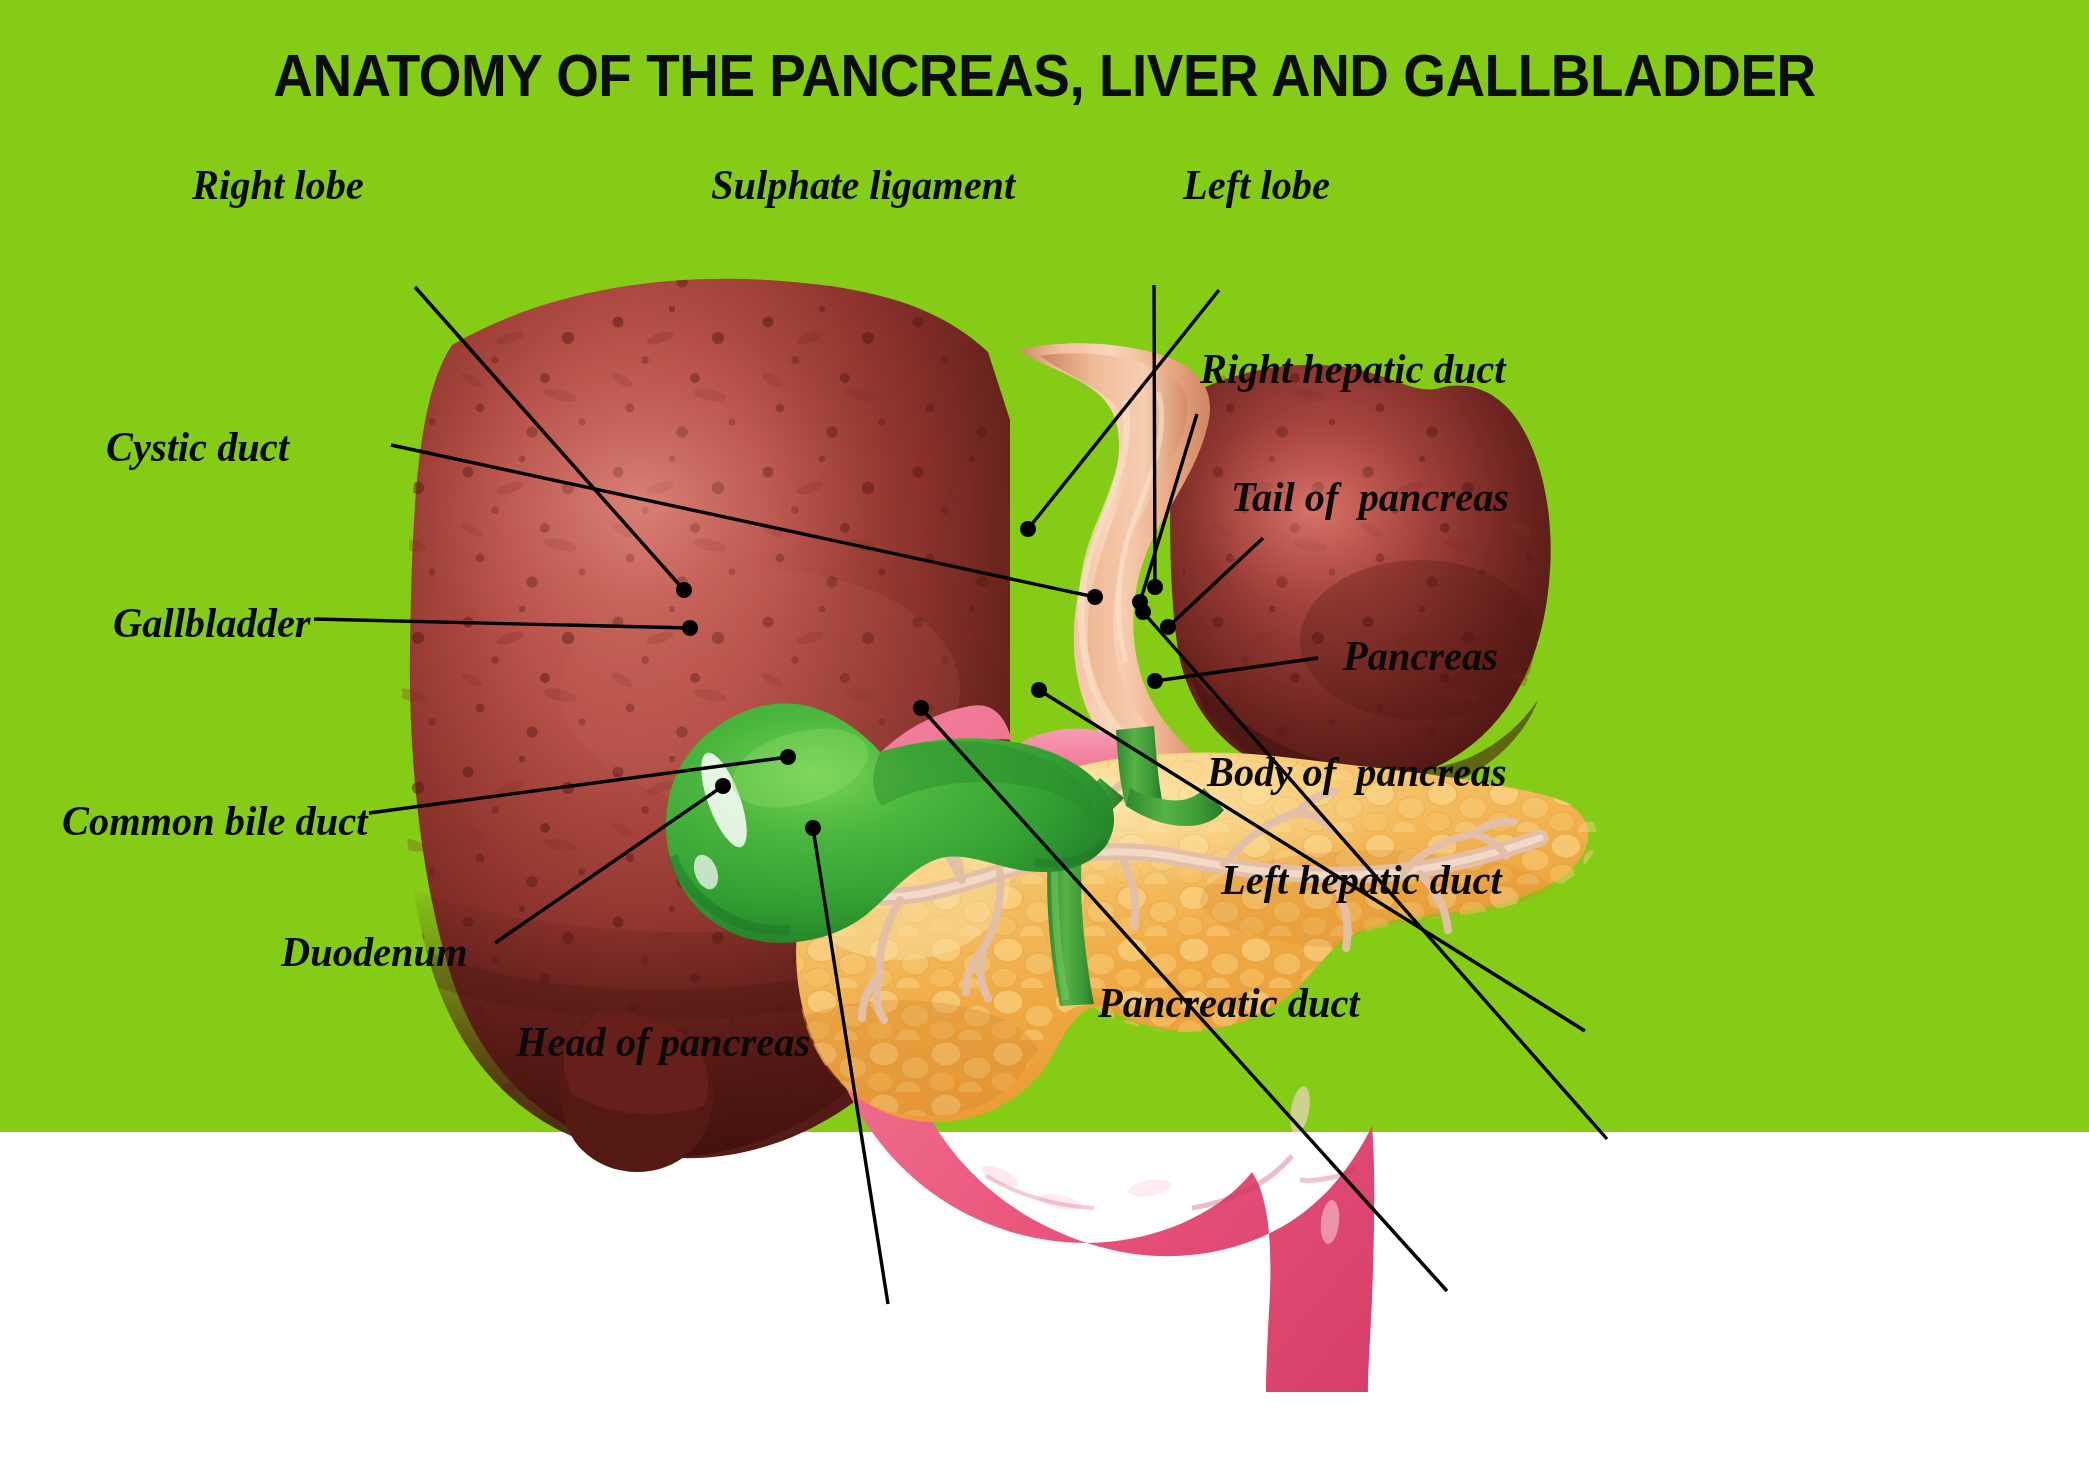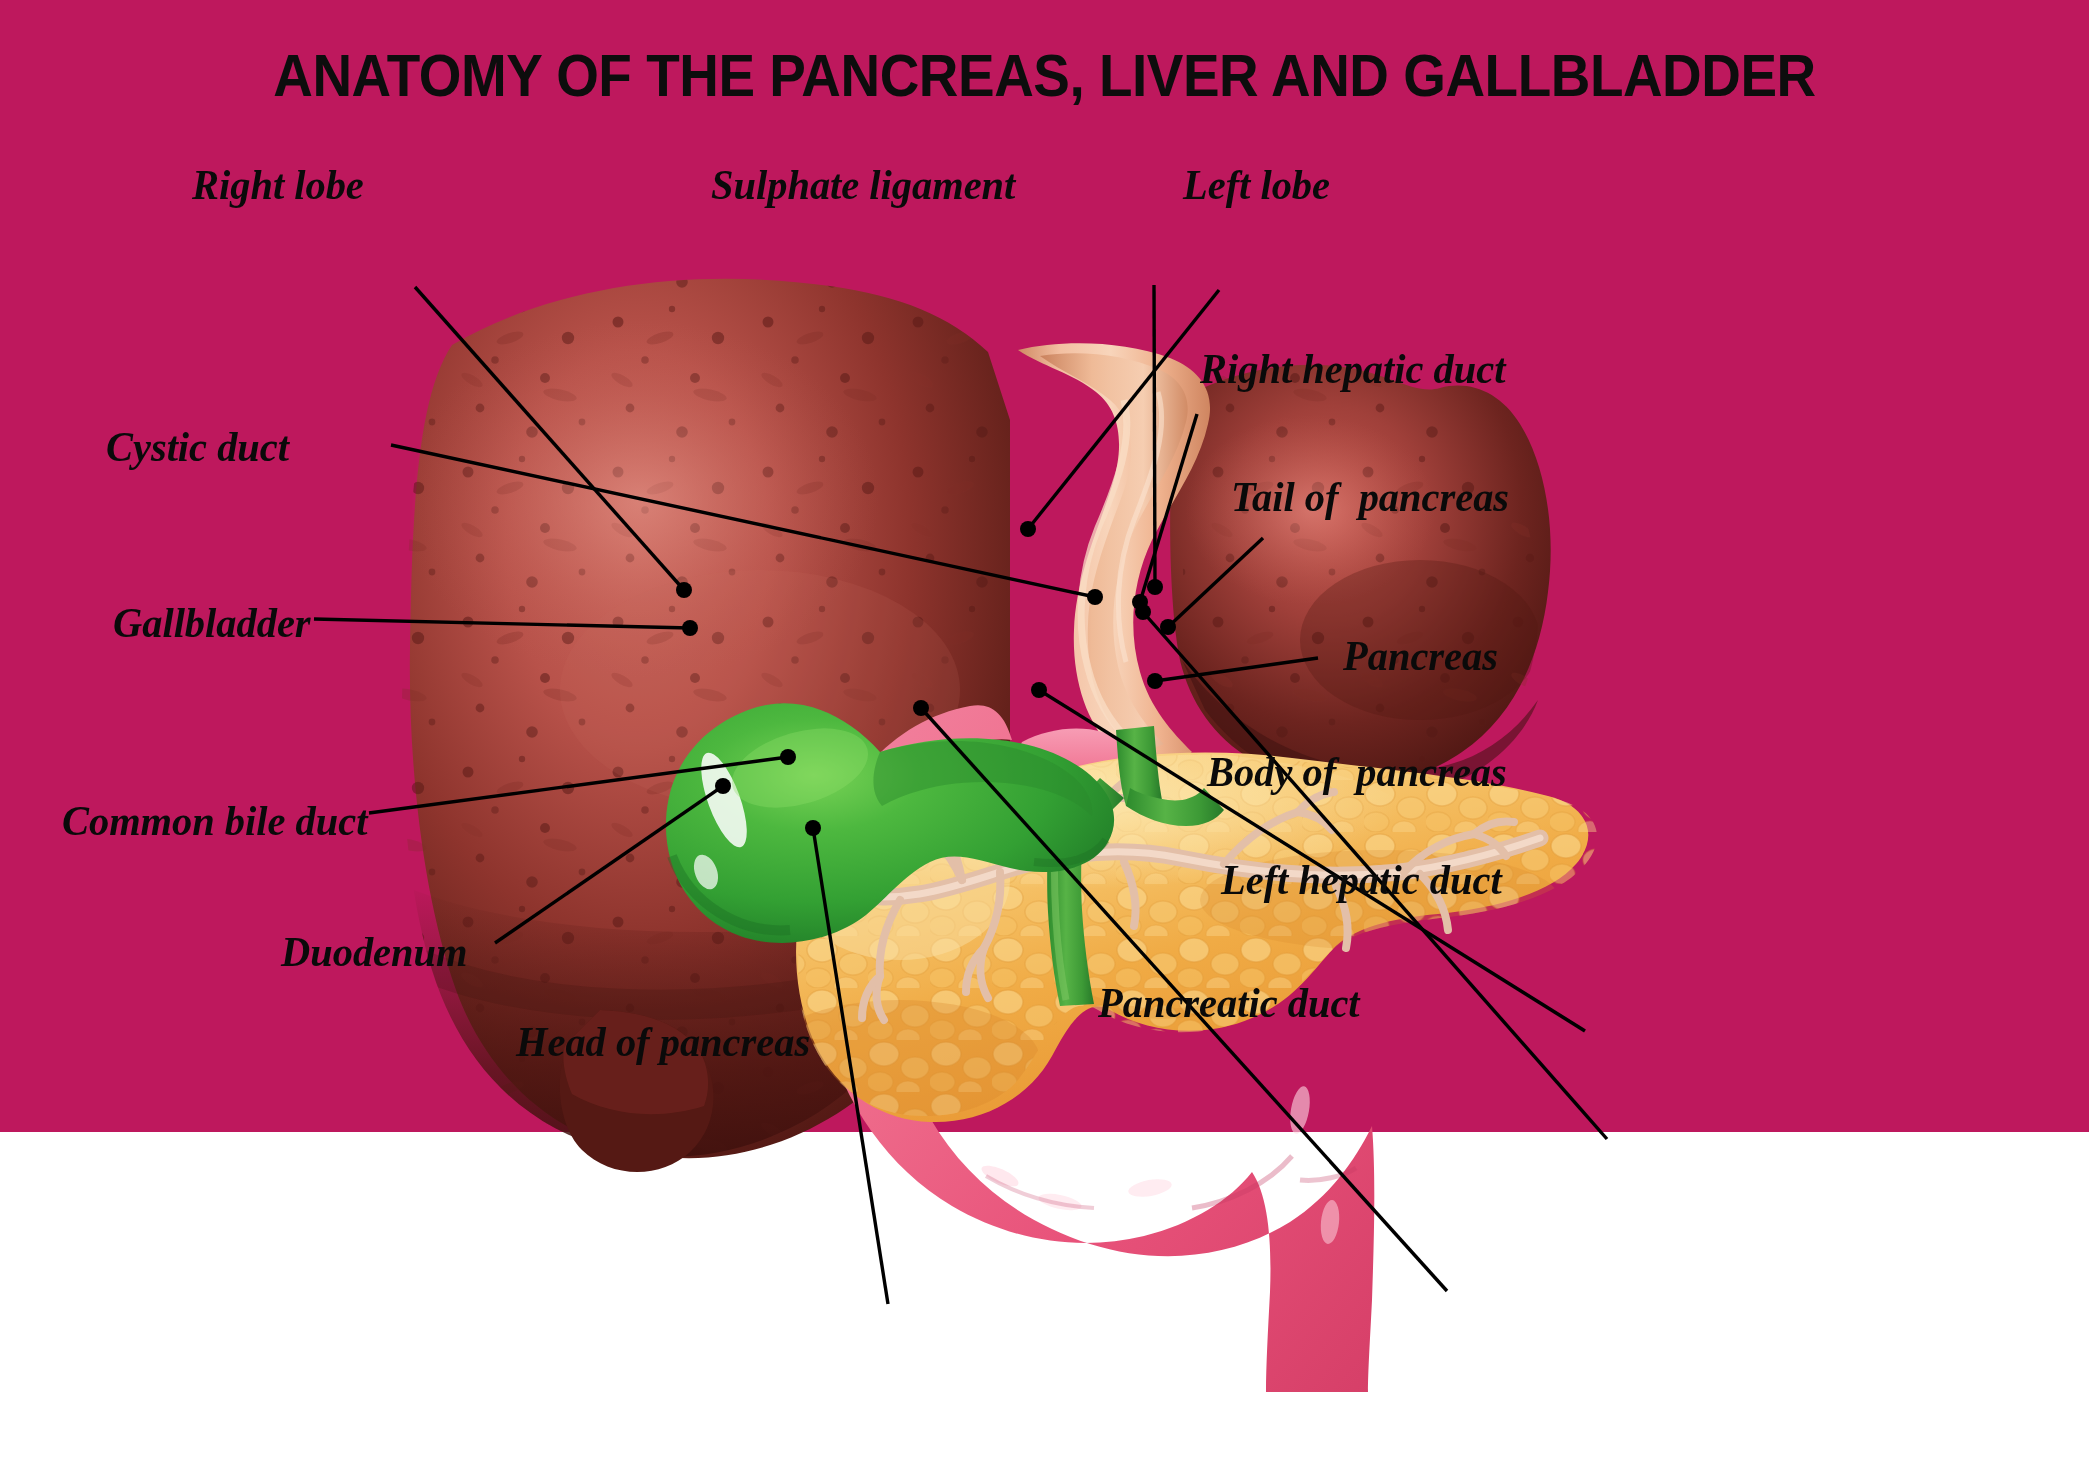--- a/index.html
+++ b/index.html
@@ -1,17 +1,17 @@
 <!DOCTYPE html>
 <html><head>
 <meta charset="utf-8">
 <style>
   html,body{margin:0;padding:0;background:#fff;}
   body{width:2089px;height:1484px;overflow:hidden;font-family:"Liberation Serif",serif;}
-  #stage{position:relative;width:2089px;height:1132px;background:#be185d;}
+  #stage{position:relative;width:2089px;height:1132px;background:#84cc16;}
 
   
   #title{
     position:absolute;left:0;top:42px;width:2089px;text-align:center;
     font-family:"Liberation Sans",sans-serif;
     font-weight:700;font-size:59px;letter-spacing:-0.5px;color:#0d0d0d;
     transform:scaleX(0.93);transform-origin:center top;white-space:nowrap;
   }
 
   

